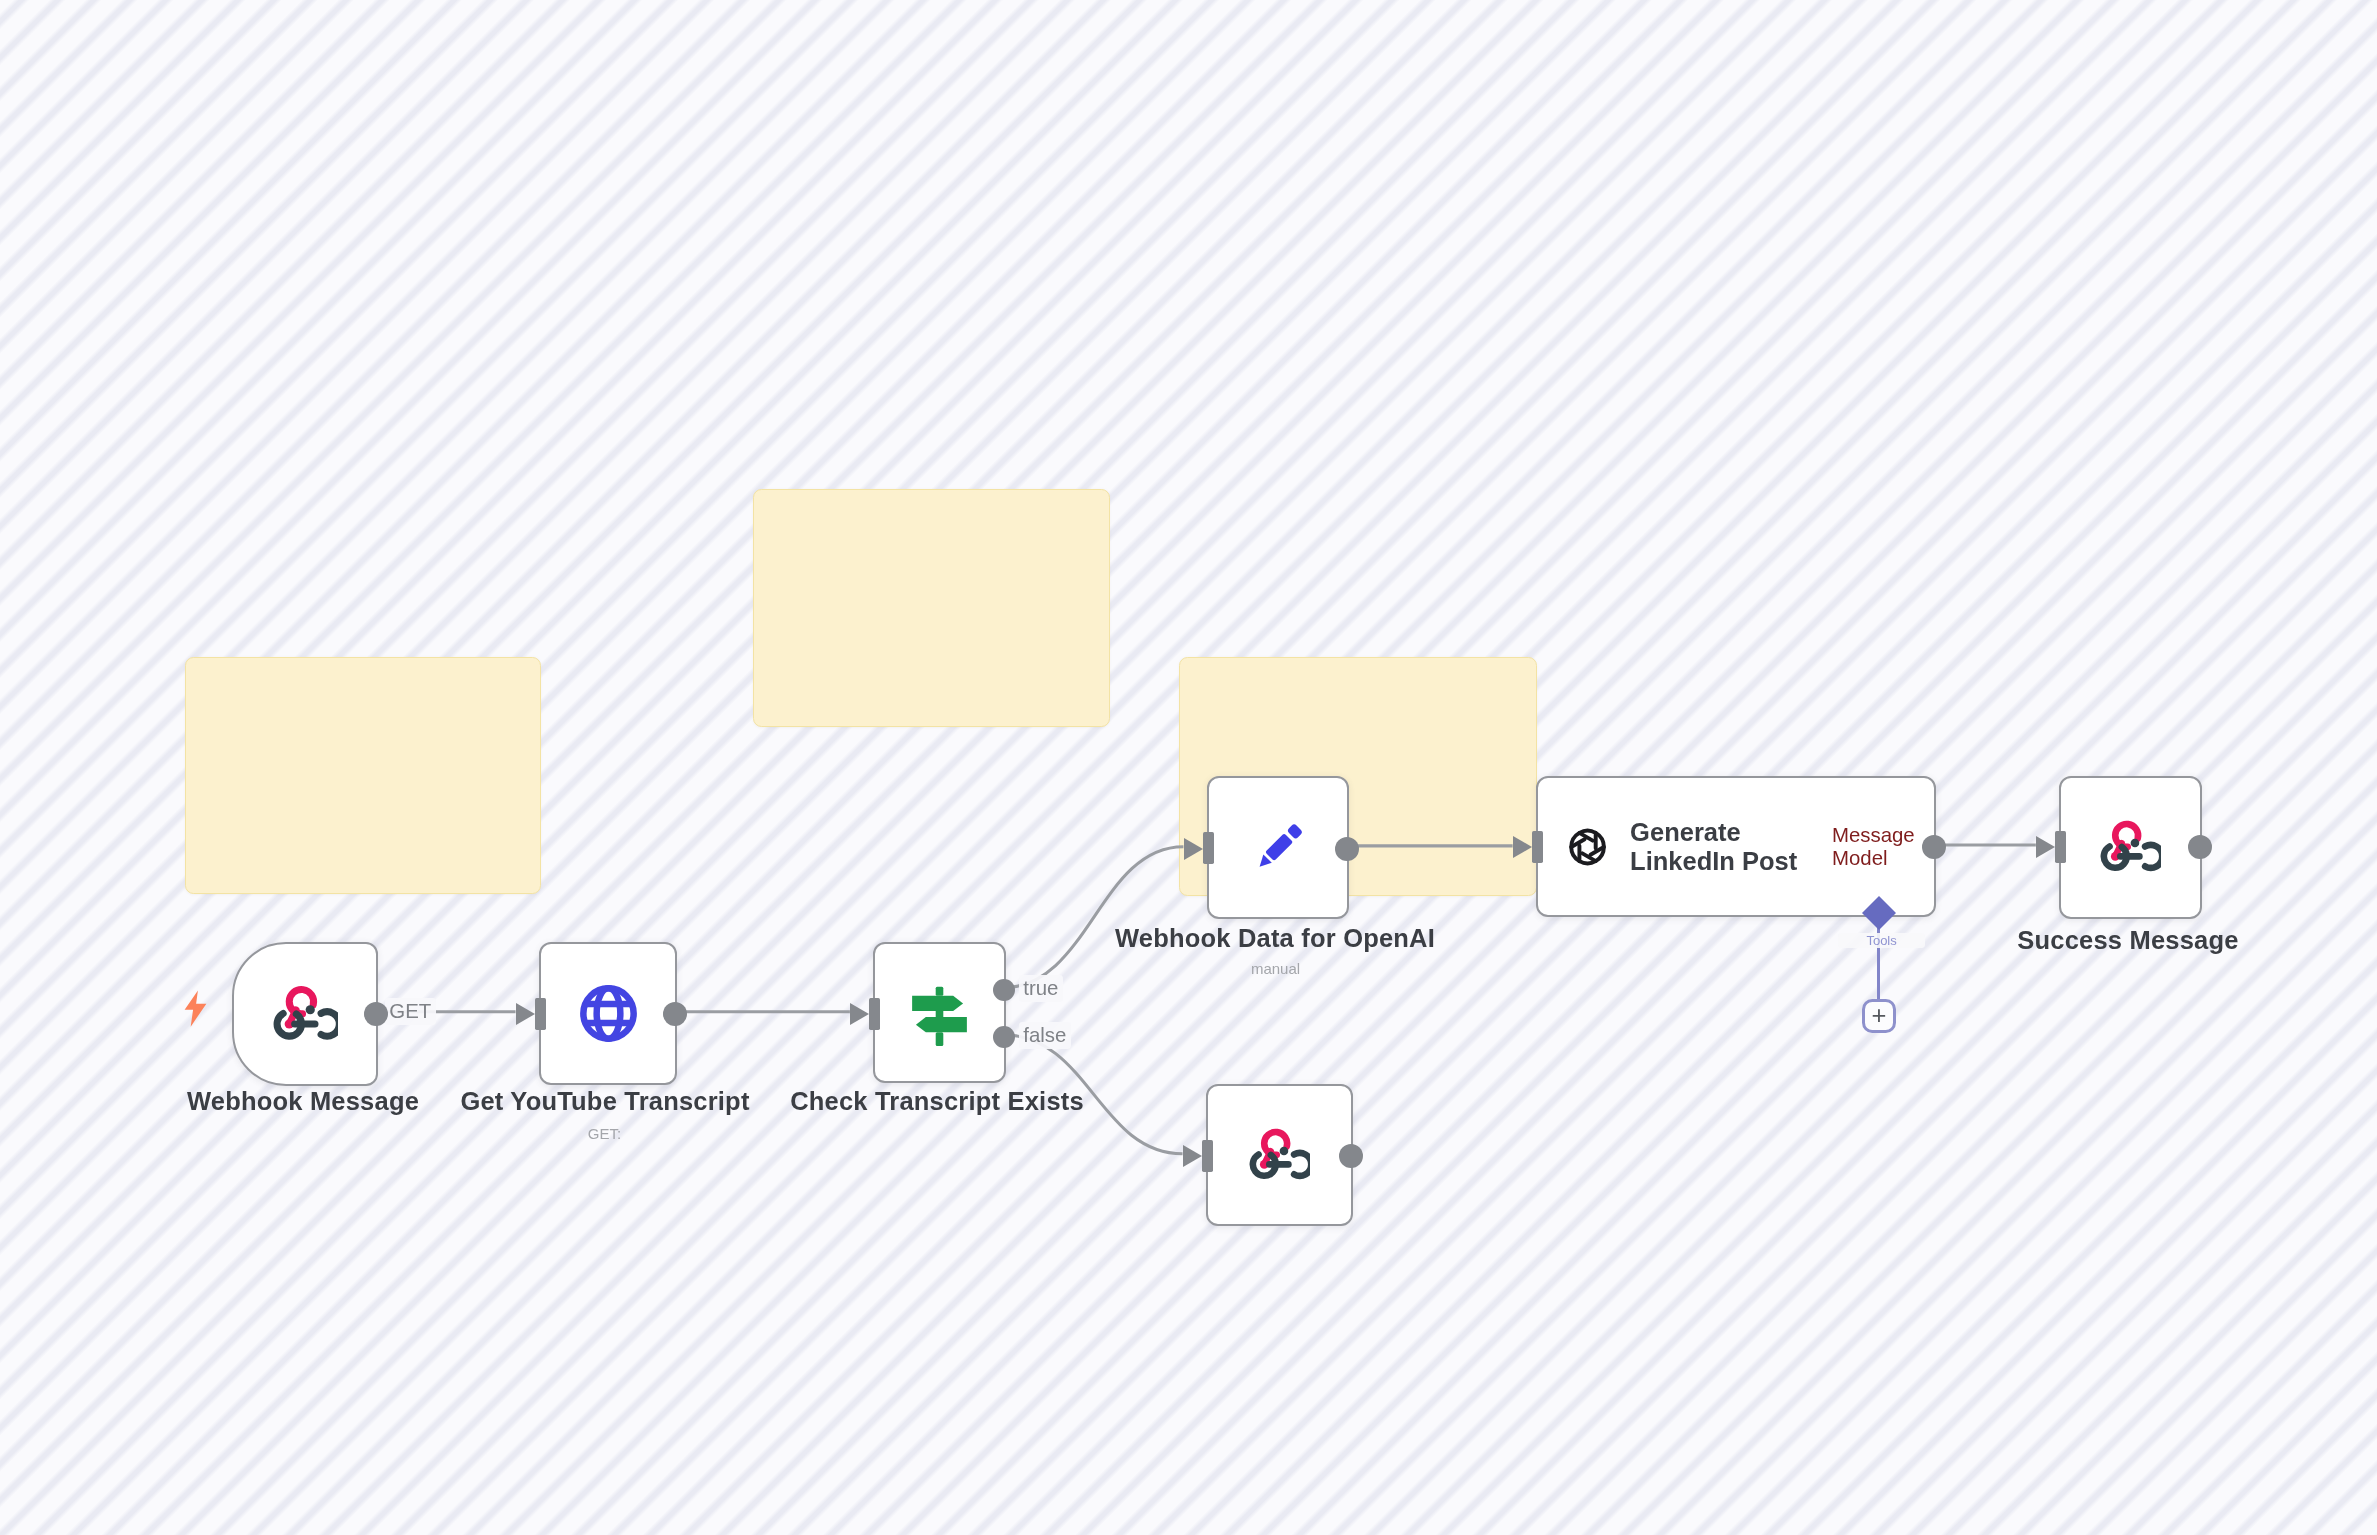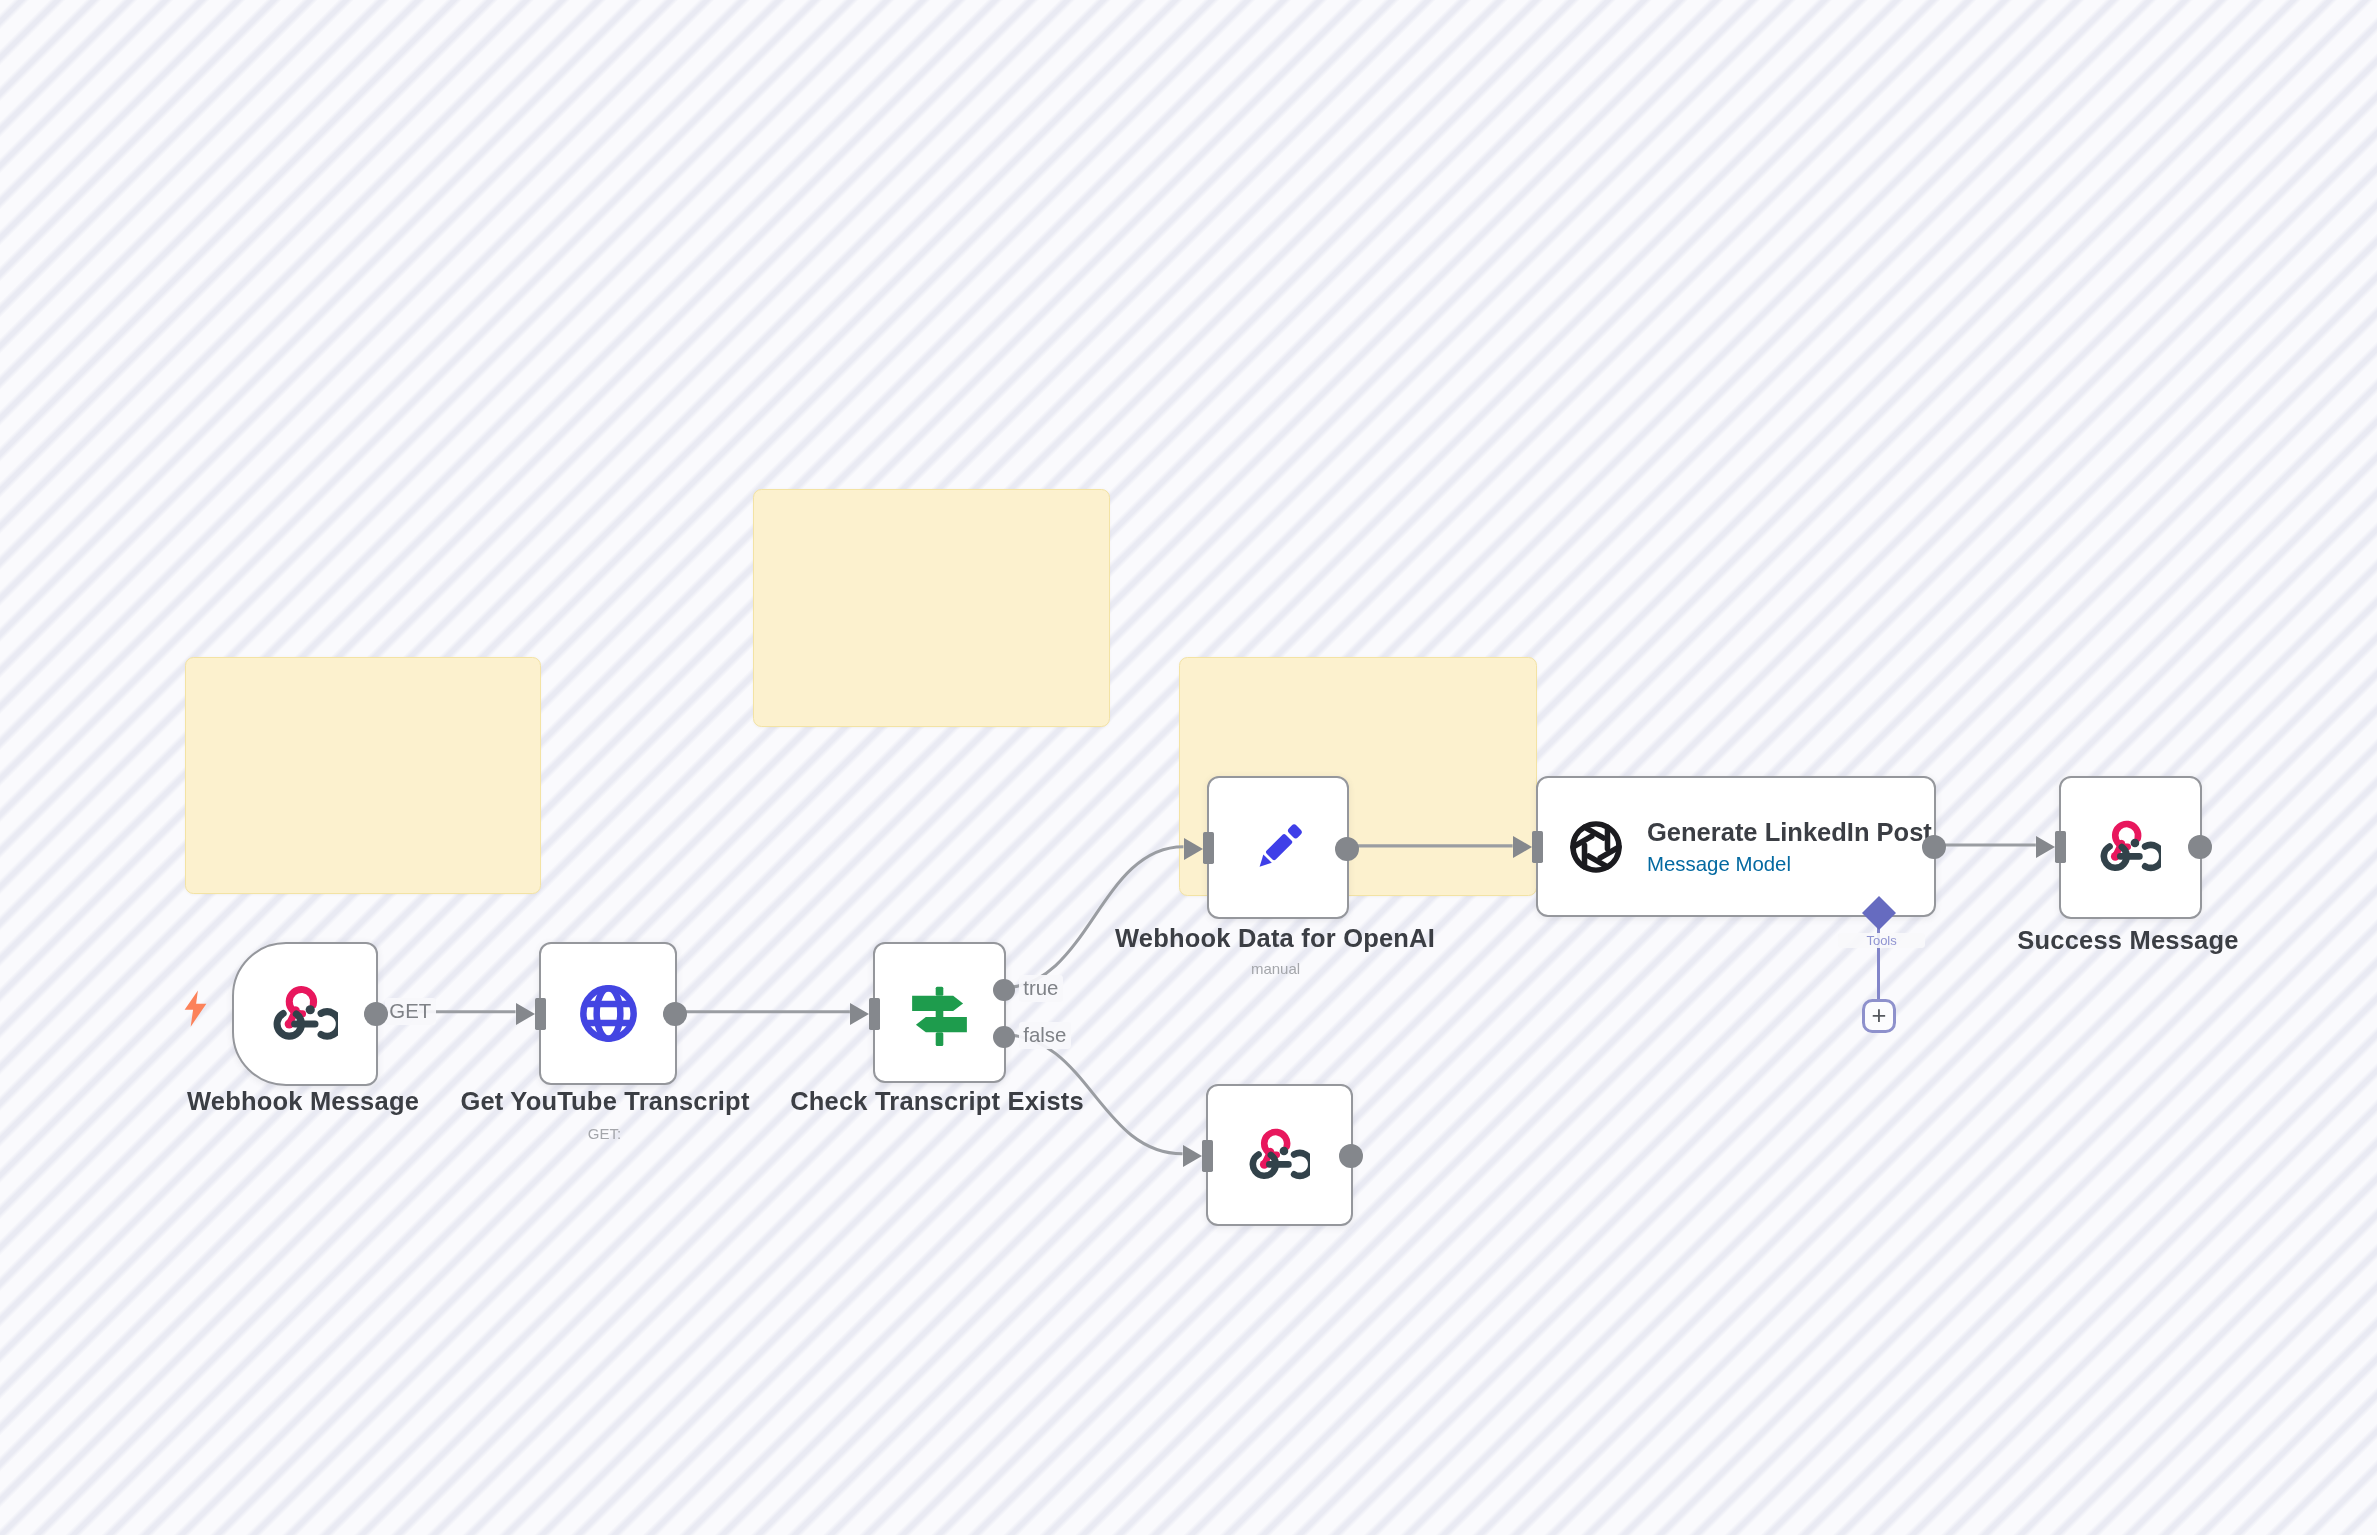--- a/index.html
+++ b/index.html
@@ -37,23 +37,23 @@
     letter-spacing:0.2px;
   }
   .node-sub{
     position:absolute;z-index:6;text-align:center;color:#a4a6ab;font-size:15px;font-weight:400;
   }
   .port-label{
     position:absolute;z-index:3;color:#7f8287;font-size:20.4px;
     background:rgba(248,248,251,0.93);padding:0.9px 4.3px;border-radius:3.4px;height:25.5px;line-height:25.5px;
   }
   .openai-body{display:flex;align-items:center;width:100%;padding:0 0 0 29px;box-sizing:border-box;}
-  .openai-text{margin-left:22px;display:flex;flex-direction:column;}
+  .openai-text{margin-left:22px;display:flex;flex-direction:row;}
   .openai-title{color:#3b3e44;font-size:25.5px;font-weight:600;}
-  .openai-sub{color:#0369a1;font-size:20.4px;margin-top:6px;}
+  .openai-sub{color:#7f1d1d;font-size:20.4px;margin-top:6px;}
   .tools-line{position:absolute;width:3.4px;background:#8285c9;z-index:3;}
   .tools-diamond{position:absolute;width:24px;height:24px;background:#666bc0;transform:rotate(45deg);z-index:5;}
   .tools-label{position:absolute;z-index:4;color:#9094d2;font-size:13px;text-align:center;background:rgba(248,248,251,0.9);border-radius:3.4px;padding:0 2.6px;}
   .add-tool{
     position:absolute;width:34px;height:34px;box-sizing:border-box;border:3.4px solid #8e91cc;border-radius:10.2px;
     background:#fcfcfe;z-index:4;color:#55585e;font-size:25.5px;line-height:27px;text-align:center;font-weight:400;
     cursor:pointer;
   }
   .bolt{position:absolute;z-index:4;}
 </style>

